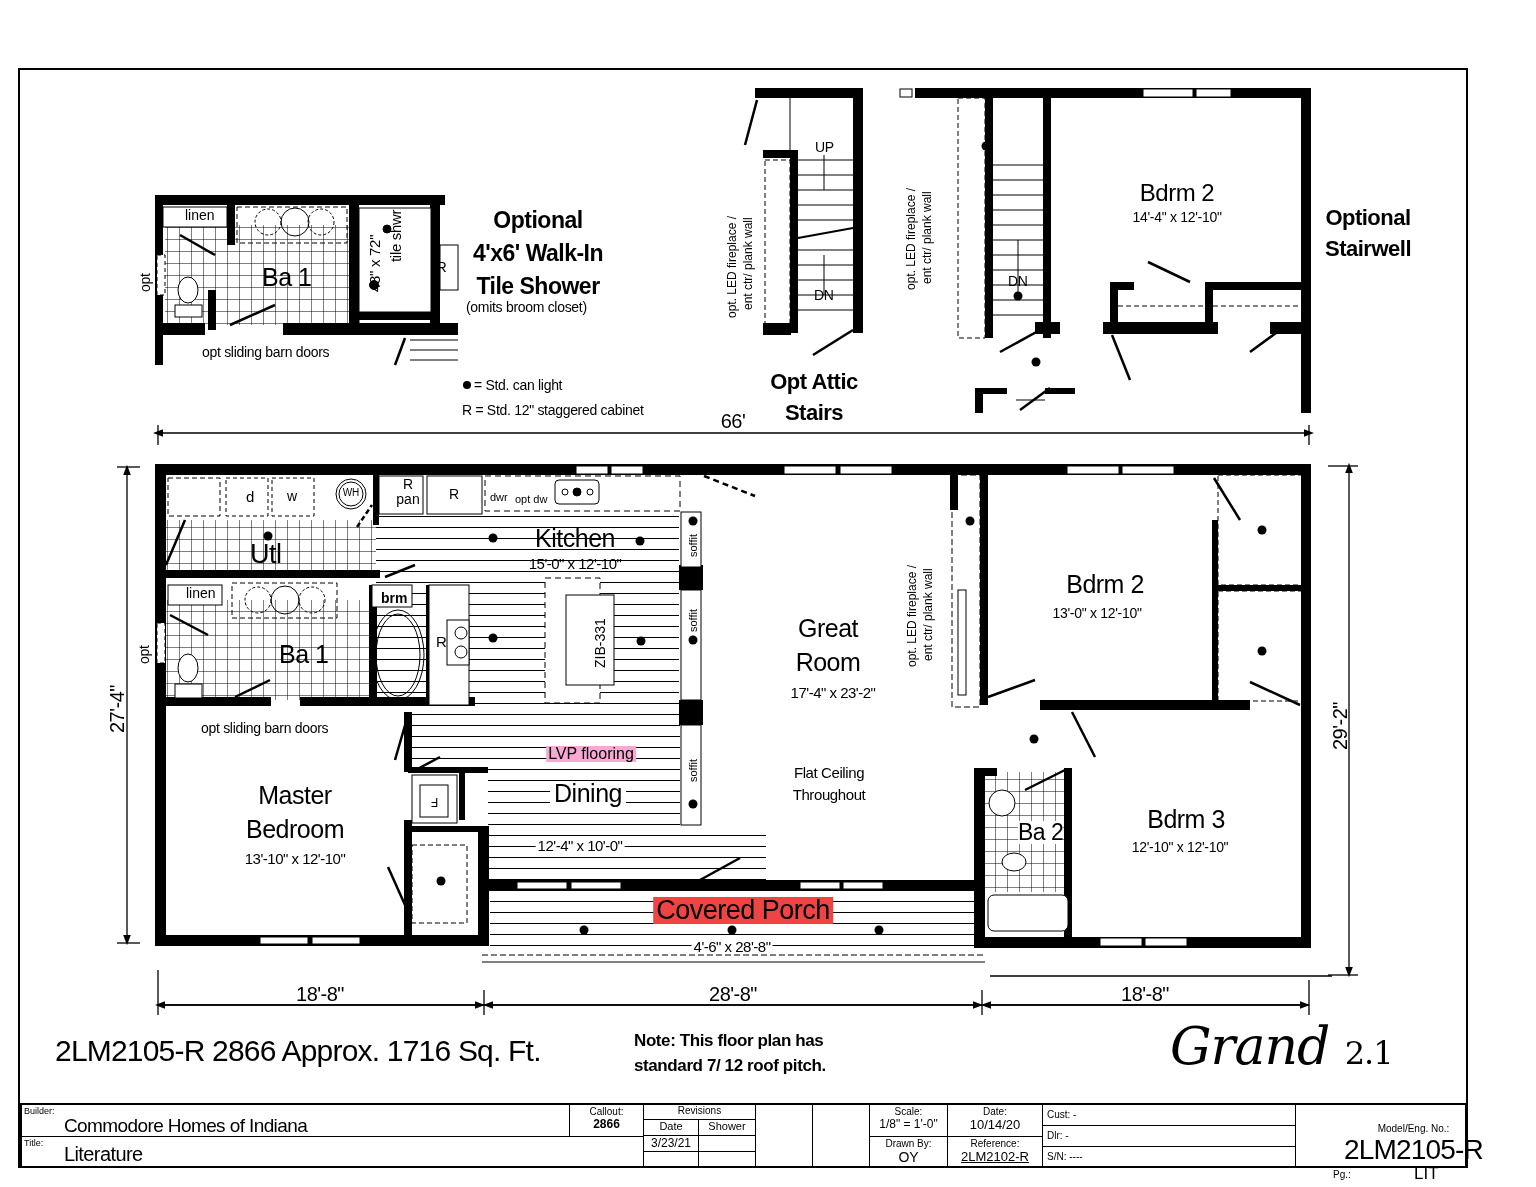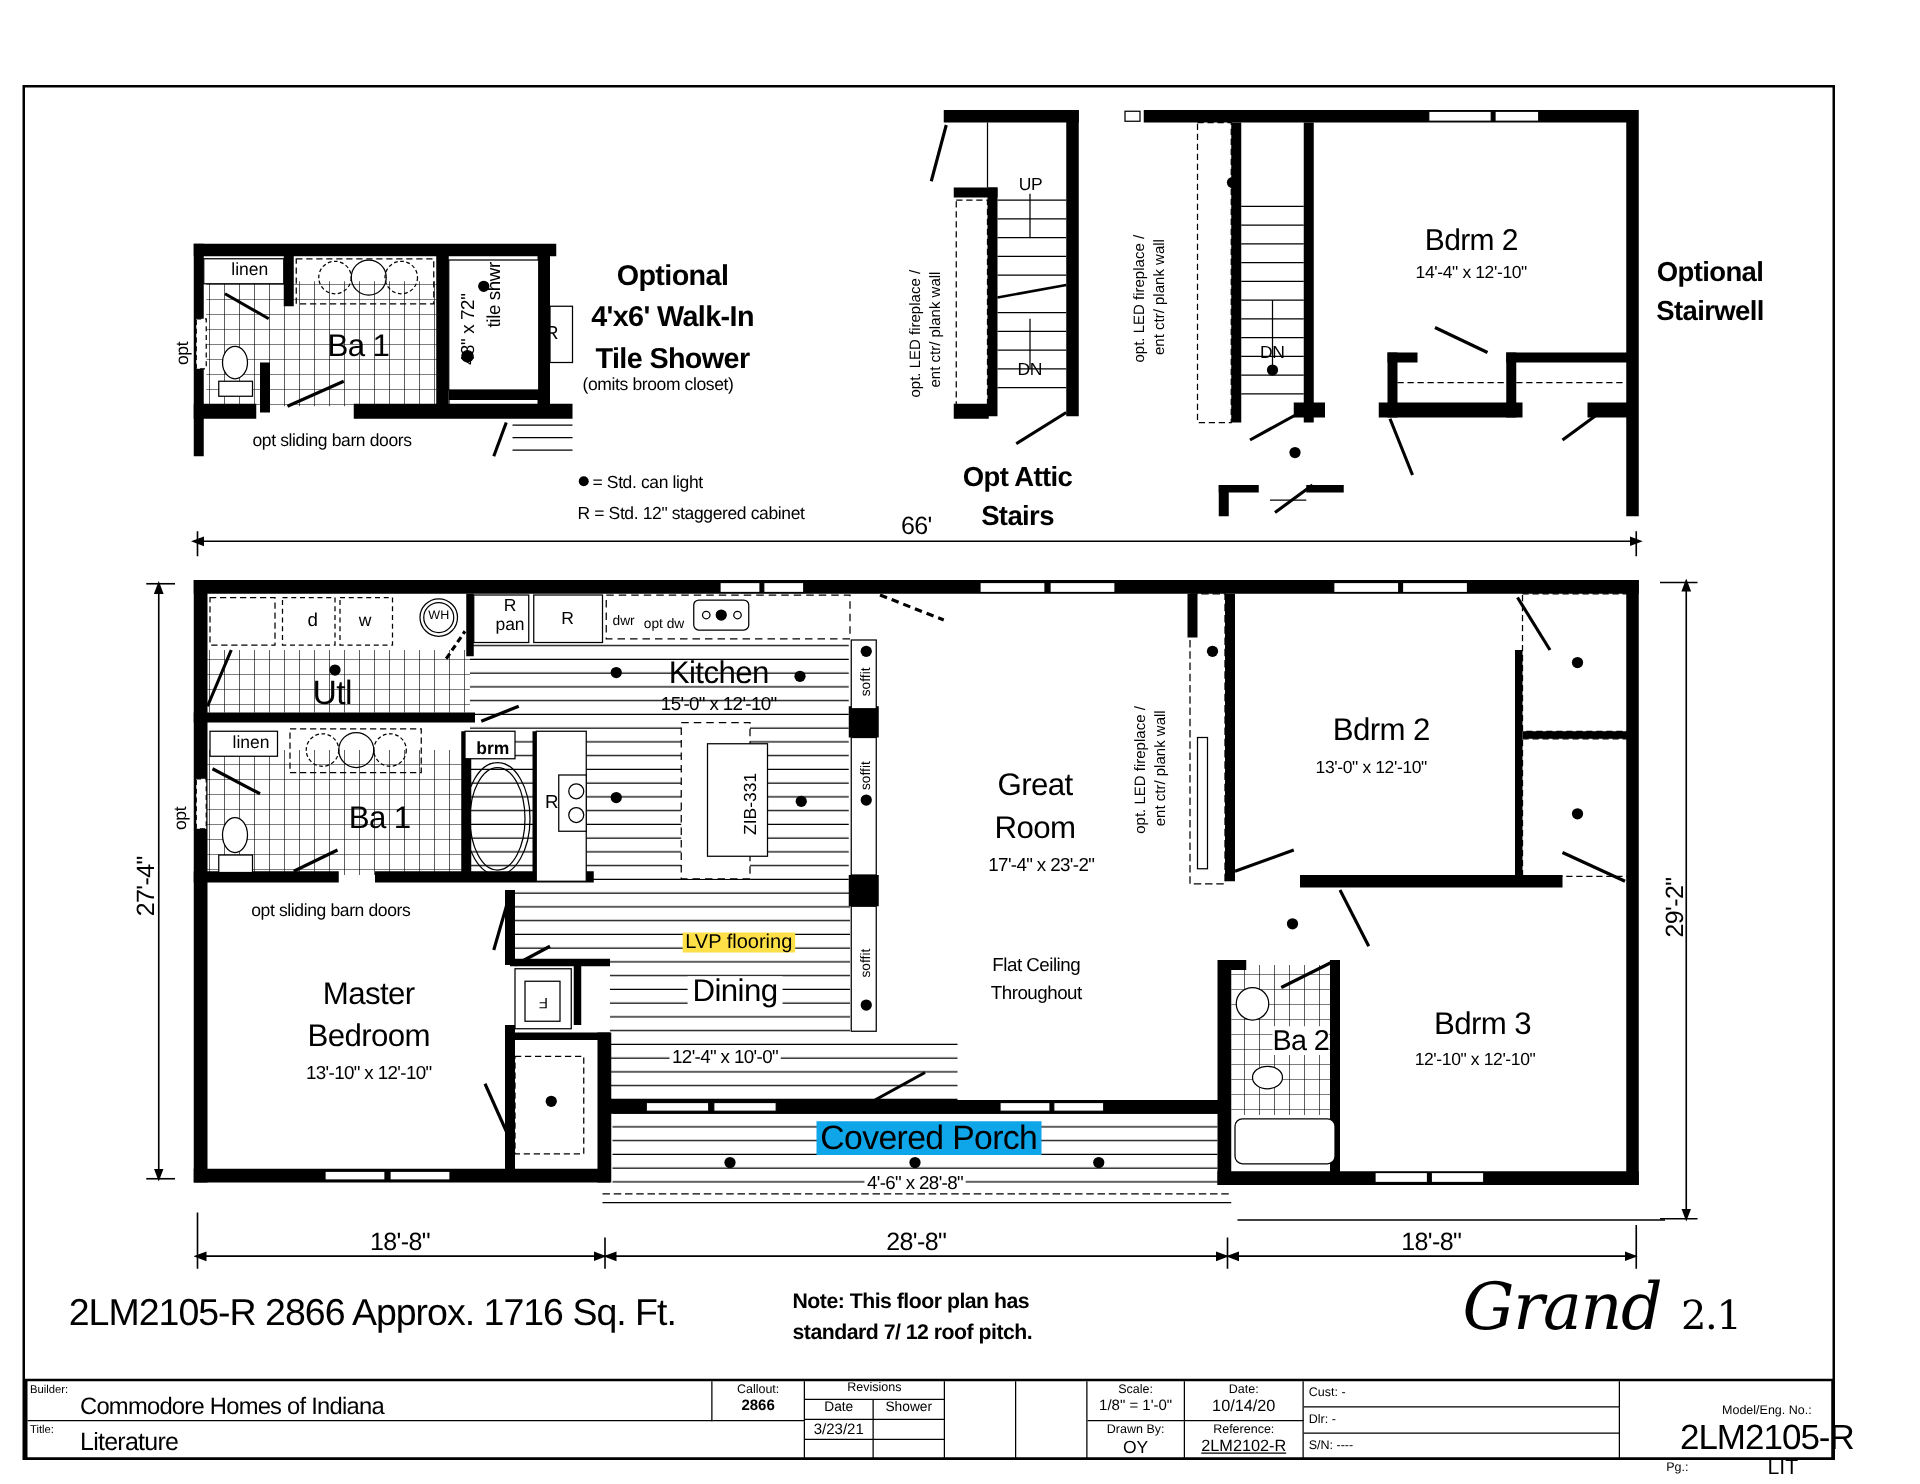--- a/index.html
+++ b/index.html
@@ -422,24 +422,24 @@
 <span class="lbl c room" style="left:1186px;top:807px;">Bdrm 3</span>
 <span class="lbl c small" style="left:1180px;top:840px;">12'-10" x 12'-10"</span>
 <span class="lbl room" style="left:1018px;top:821px;font-size:23px;background:#fff;">Ba 2</span>
 
 <div class="lbl c room" style="left:295px;top:778px;text-align:center;line-height:34px;">
   <div>Master</div>
   <div>Bedroom</div>
 </div>
 <span class="lbl c dim" style="left:295px;top:851px;">13'-10" x 12'-10"</span>
 <span class="lbl" style="left:431px;top:796px;font-size:12px;transform:rotate(180deg);">F</span>
-<span class="lbl c" style="left:591px;top:746px;font-size:16px;background:#fde047;padding:0 2px;">LVP flooring</span>
+<span class="lbl c" style="left:591px;top:746px;font-size:16px;background:#f9a8d4;padding:0 2px;">LVP flooring</span>
 <span class="lbl c room" style="left:588px;top:781px;background:#fff;padding:0 4px;">Dining</span>
 <span class="lbl c dim" style="left:580px;top:838px;background:#fff;padding:0 2px;">12'-4" x 10'-0"</span>
-<span class="lbl c room" style="left:743px;top:897px;font-size:27px;background:#0ea5e9;padding:0 3px;">Covered Porch</span>
+<span class="lbl c room" style="left:743px;top:897px;font-size:27px;background:#ef4444;padding:0 3px;">Covered Porch</span>
 <span class="lbl c dim" style="left:732px;top:939px;background:#fff;padding:0 2px;">4'-6" x 28'-8"</span>
 
 <span class="lbl c big-dim" style="left:320px;top:984px;">18'-8"</span>
 <span class="lbl c big-dim" style="left:733px;top:984px;">28'-8"</span>
 <span class="lbl c big-dim" style="left:1145px;top:984px;">18'-8"</span>
 
 <span class="lbl footer-title" style="left:55px;top:1036px;">2LM2105-R 2866 Approx. 1716 Sq. Ft.</span>
 <div class="lbl bold" style="left:634px;top:1028px;font-size:17px;line-height:25px;letter-spacing:-0.4px;">
   <div>Note: This floor plan has</div>
   <div>standard 7/ 12 roof pitch.</div>

